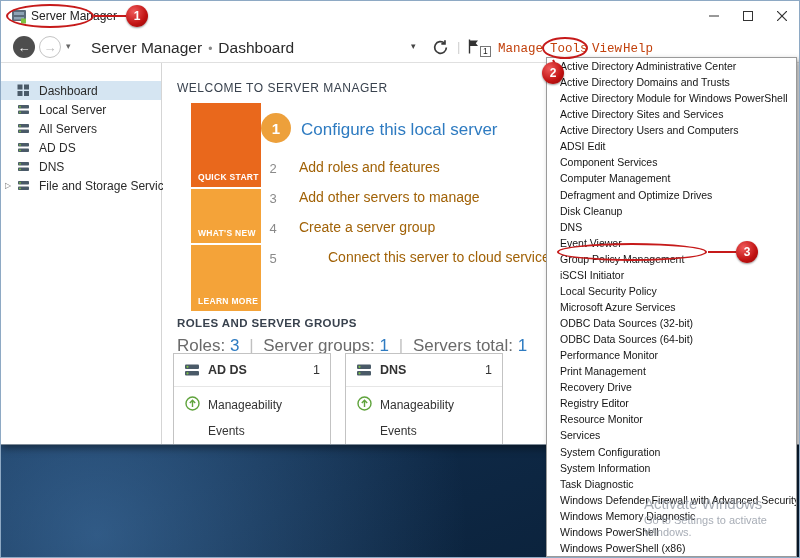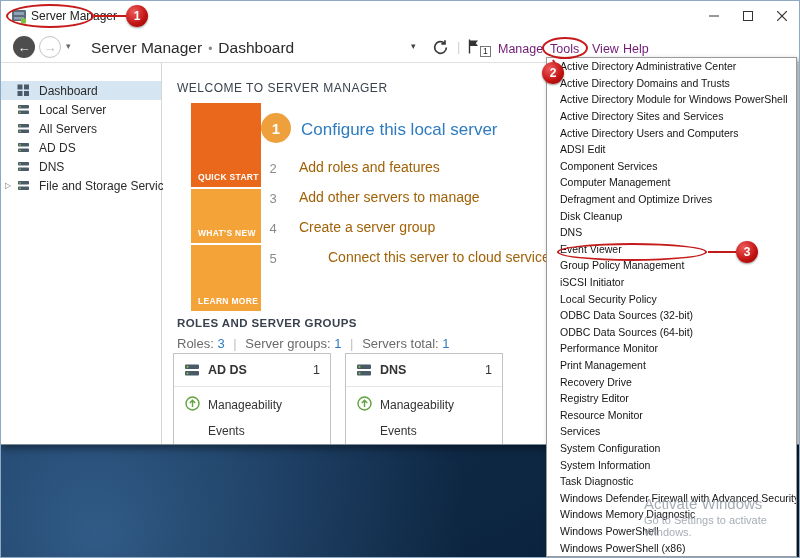--- a/index.html
+++ b/index.html
@@ -32,21 +32,21 @@
   .fwd-btn  { left:38px; background:#fff; color:#b9b9b9; border:1px solid #c4c4c4; }
   .nav-caret { position:absolute; left:65px; top:40px; font-size:9px; color:#666; }
   .breadcrumb { position:absolute; left:90px; top:38px; font-size:15.5px; color:#2a2a2a; }
   .crumb-sep { color:#888; font-size:12px; padding:0 6px; }
   .nav-caret2 { position:absolute; left:410px; top:40px; font-size:9px; color:#444; }
   .refresh-btn { position:absolute; left:431px; top:38px; width:17px; height:17px; }
   .nav-sep { position:absolute; left:456px; top:38px; color:#d0d0d0; font-size:13px; }
   .flag-btn { position:absolute; left:466px; top:37px; width:14px; height:17px; }
   .flag-badge { position:absolute; left:479px; top:45px; font-size:8.5px; color:#222;
     background:#fff; border:1px solid #777; padding:0 2px; line-height:9px; }
-  .menu-word { position:absolute; top:41px; font-size:12.5px; color:#701a75; cursor:default; }
+  .menu-word { position:absolute; top:41px; font-size:12.5px; color:#c2410c; cursor:default;font-family:Liberation Mono, monospace; }
   .mw-manage { left:497px; } .mw-tools { left:549px; } .mw-view { left:591px; } .mw-help { left:622px; }
 
   
   .sidebar { position:absolute; left:0; top:62px; width:161px; height:382px; background:#fff;
     border-right:1px solid #d5d5d5; padding-top:18px; }
   .side-item { position:relative; height:19px; display:flex; align-items:center; font-size:12px; color:#2a2a2a; cursor:default; }
   .side-item .s-icon { position:absolute; left:16px; width:13px; height:13px; }
   .side-item .s-label { position:absolute; left:38px; white-space:nowrap; }
   .side-item.selected { background:#d5e5f2; }
   .side-expander { position:absolute; left:4px; font-size:8px; color:#777; }
@@ -65,21 +65,21 @@
     display:flex; align-items:center; justify-content:center; }
   .step1-label { position:absolute; left:300px; top:119px; font-size:17px; color:#2e7bc1; cursor:default; }
   .step-num { position:absolute; left:262px; width:20px; text-align:center; font-size:13px; color:#8a8a8a; }
   .step-label { position:absolute; left:298px; font-size:14px; color:#a16207; cursor:default; white-space:nowrap; }
   .sn2 { top:160px; } .sl2 { top:158px; }
   .sn3 { top:190px; } .sl3 { top:188px; }
   .sn4 { top:220px; } .sl4 { top:218px; }
   .sn5 { top:250px; } .sl5 { top:248px;margin-left:29px; }
 
   .roles-title { position:absolute; left:176px; top:316px; font-size:11.5px; font-weight:600; letter-spacing:.4px; color:#39424e; }
-  .roles-summary { position:absolute; left:176px; top:335px; font-size:13px; color:#6a6a6a; }
+  .roles-summary { position:absolute; left:176px; top:335px; font-size:17px; color:#6a6a6a; }
   .roles-summary .v { color:#2e7bc1; } .roles-summary .sep { color:#c0c0c0; padding:0 5px; }
 
   .card { position:absolute; top:352px; width:158px; height:104px; background:#fff; border:1px solid #c3c3c3; }
   .card-adds { left:172px; } .card-dns { left:344px; }
   .card-head-icon { position:absolute; left:10px; top:8px; width:16px; height:16px; }
   .card-name { position:absolute; left:34px; top:9px; font-size:12.5px; font-weight:600; color:#333; }
   .card-count { position:absolute; right:10px; top:9px; font-size:12.5px; color:#333; }
   .card-div { position:absolute; left:0; top:32px; width:100%; border-top:1px solid #e6e6e6; }
   .card-row1-icon { position:absolute; left:11px; top:42px; width:15px; height:15px; }
   .card-row { position:absolute; left:34px; font-size:12px; color:#333; cursor:default; }
@@ -312,20 +312,21 @@
       <div class="menu-item">ADSI Edit</div>
       <div class="menu-item">Component Services</div>
       <div class="menu-item">Computer Management</div>
       <div class="menu-item">Defragment and Optimize Drives</div>
       <div class="menu-item">Disk Cleanup</div>
       <div class="menu-item">DNS</div>
       <div class="menu-item">Event Viewer</div>
       <div class="menu-item">Group Policy Management</div>
       <div class="menu-item">iSCSI Initiator</div>
       <div class="menu-item">Local Security Policy</div>
+      <div class="menu-item">Microsoft Azure Services</div>
       <div class="menu-item">ODBC Data Sources (32-bit)</div>
       <div class="menu-item">ODBC Data Sources (64-bit)</div>
       <div class="menu-item">Performance Monitor</div>
       <div class="menu-item">Print Management</div>
       <div class="menu-item">Recovery Drive</div>
       <div class="menu-item">Registry Editor</div>
       <div class="menu-item">Resource Monitor</div>
       <div class="menu-item">Services</div>
       <div class="menu-item">System Configuration</div>
       <div class="menu-item">System Information</div>

